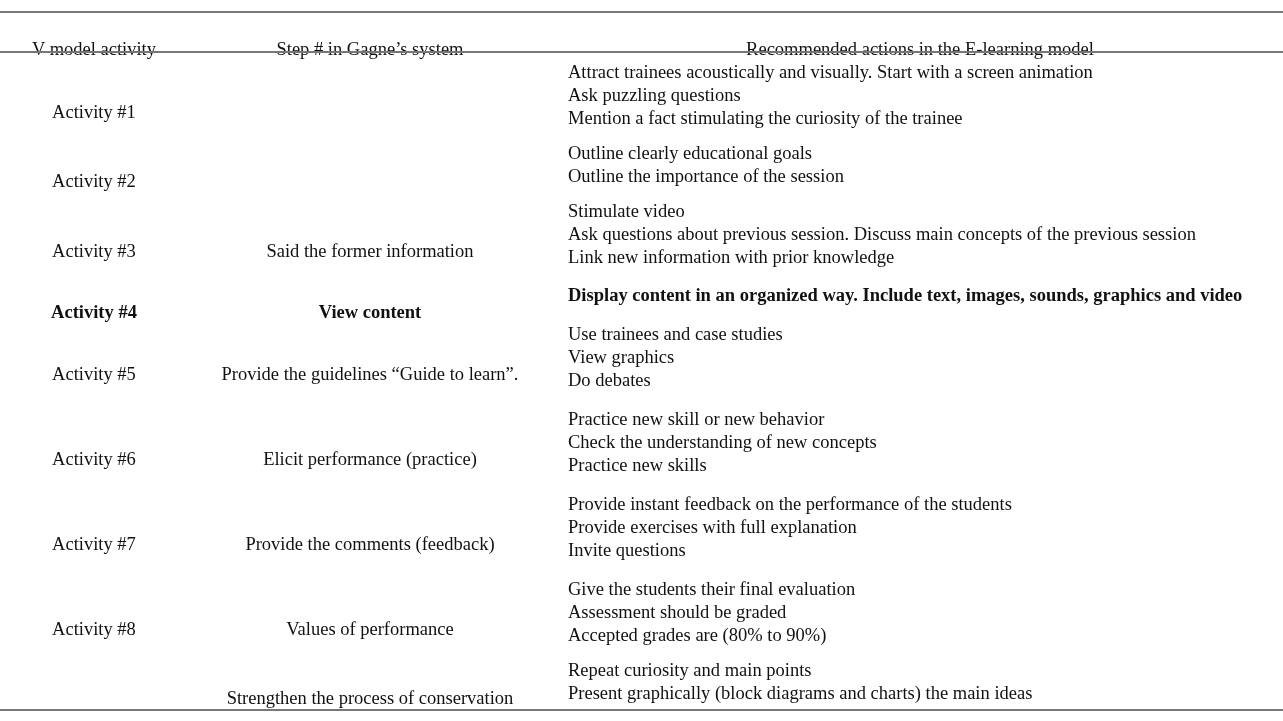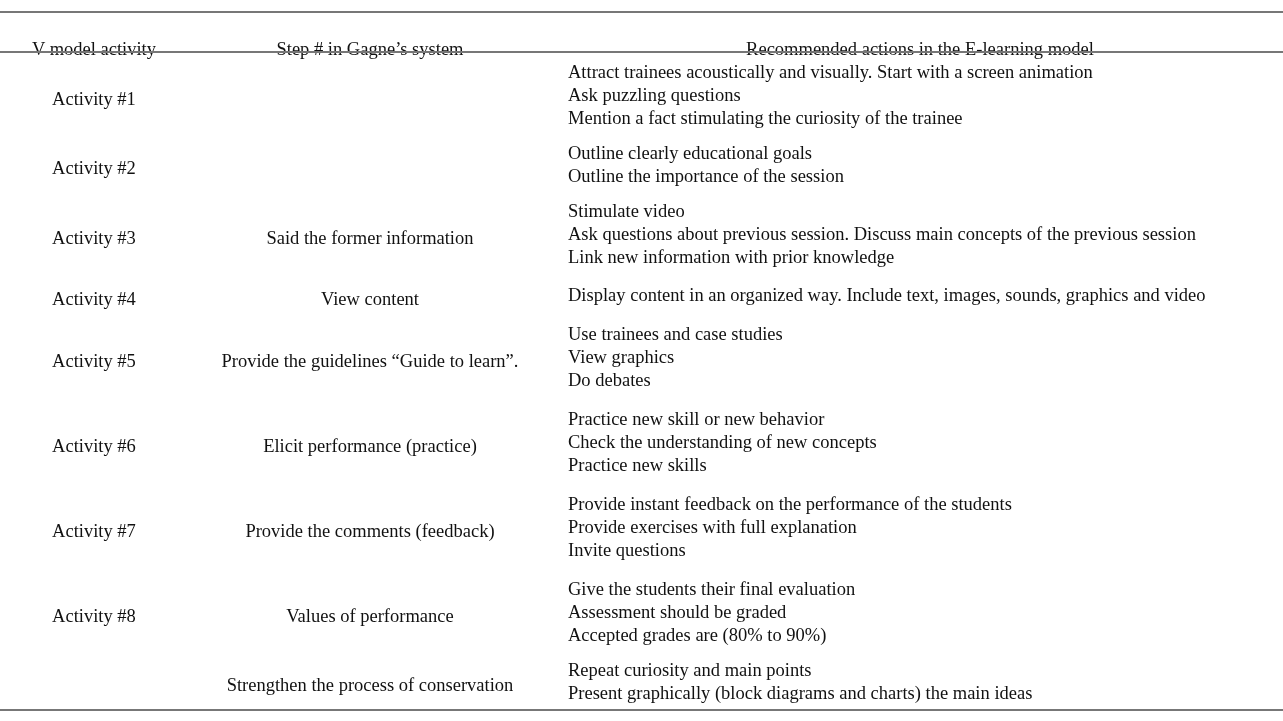--- a/index.html
+++ b/index.html
@@ -41,21 +41,21 @@
     .col3 { left: 568px; width: 715px; font-family: Liberation Serif, serif; }
     .hdr.col3 { left: 570px; width: 700px; }
 
     .row {
       position: absolute;
       left: 0;
       width: 1283px;
     }
     .cell-act, .cell-step {
       position: absolute;
-      top: 4px;
+      top: 17px;
       height: 100%;
       display: flex;
       align-items: center;
       justify-content: center;
       white-space: nowrap;
     }
     .cell-act { left: 0; width: 188px; }
     .cell-step { left: 190px; width: 360px; }
     .cell-actions {
       position: absolute;
@@ -104,21 +104,21 @@
   <div class="row" style="top:199px;height:70px;">
     <div class="cell-act">Activity #3</div>
     <div class="cell-step">Said the former information</div>
     <div class="cell-actions">
       <div class="action-line">Stimulate video</div>
       <div class="action-line">Ask questions about previous session. Discuss main concepts of the previous session</div>
       <div class="action-line">Link new information with prior knowledge</div>
     </div>
   </div>
 
-  <div class="row" style="top:283px;height:24px;">
+  <div class="row" style="top:283px;height:24px;font-weight:bold;">
     <div class="cell-act">Activity #4</div>
     <div class="cell-step">View content</div>
     <div class="cell-actions">
       <div class="action-line">Display content in an organized way. Include text, images, sounds, graphics and video</div>
     </div>
   </div>
 
   <div class="row" style="top:322px;height:70px;">
     <div class="cell-act">Activity #5</div>
     <div class="cell-step">Provide the guidelines “Guide to learn”.</div>

